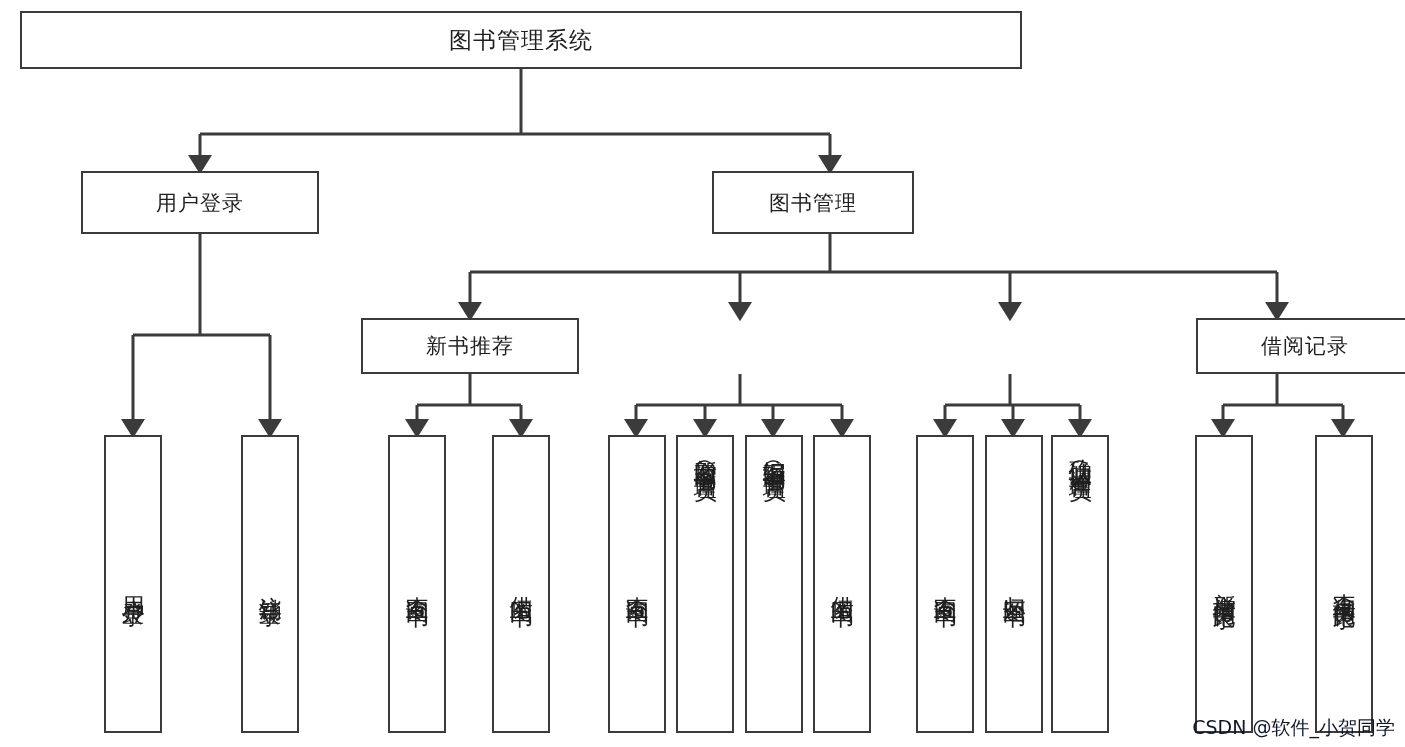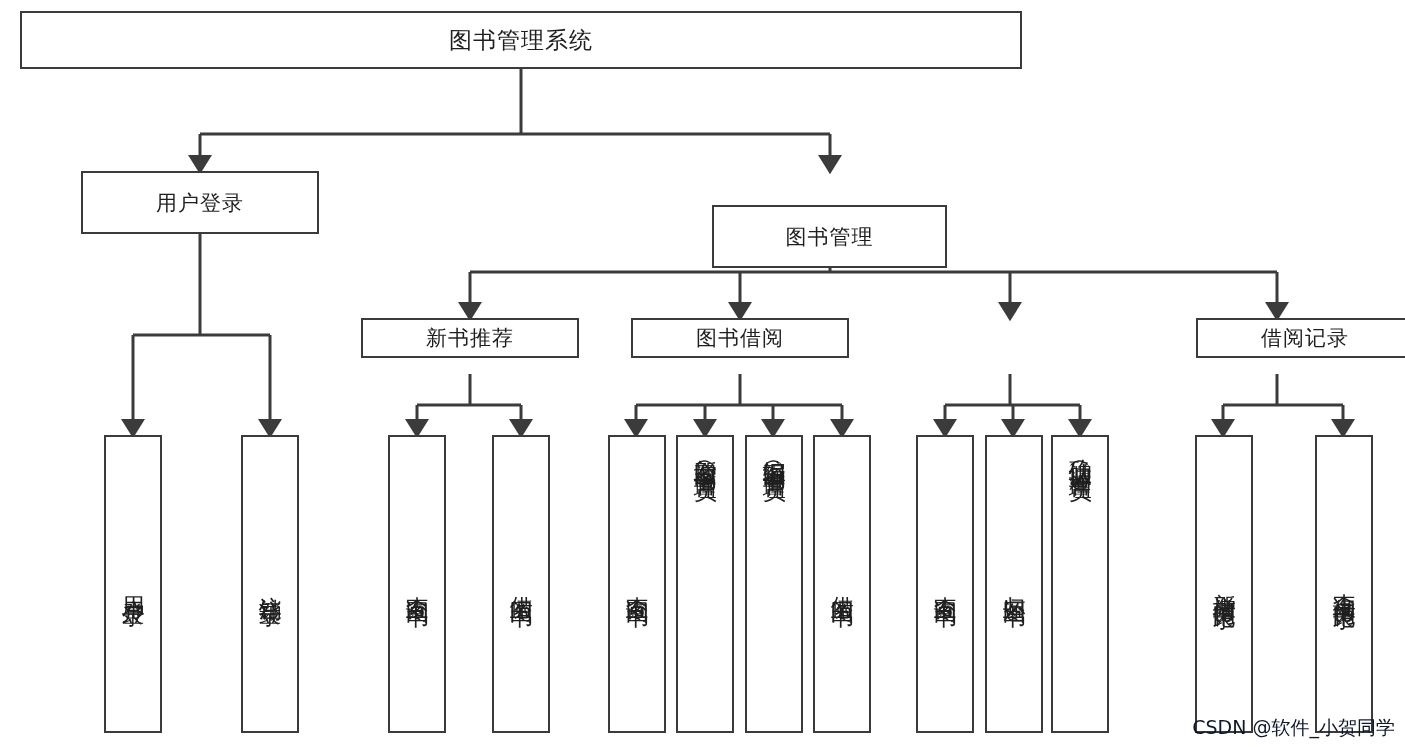--- a/index.html
+++ b/index.html
@@ -57,25 +57,25 @@
   
   .node.level-2 {
     top: 171px;
     height: 63px;
   }
   .node.level-2 .node-label {
     font-size: 21px;
     letter-spacing: 1px;
   }
   .node.level-2.n-user-login { left: 81px;  width: 238px; }
-  .node.level-2.n-book-mgmt  { left: 712px; width: 235px; margin-top: 34px; }
+  .node.level-2.n-book-mgmt  { left: 712px; width: 202px; }
   
   .node.level-3 {
     top: 318px;
-    height: 40px;
+    height: 56px;
     width: 218px;
   }
   .node.level-3 .node-label {
     font-size: 21px;
     letter-spacing: 1px;
   }
   .node.level-3.n-new-book  { left: 361px; }
   .node.level-3.n-borrow    { left: 631px; }
   .node.level-3.n-current   { left: 901px; }
   .node.level-3.n-record    { left: 1196px; }
@@ -171,23 +171,20 @@
   <div class="node level-2 n-user-login">
     <span class="node-label">用户登录</span>
   </div>
   <div class="node level-2 n-book-mgmt">
     <span class="node-label">图书管理</span>
   </div>
 
   <div class="node level-3 n-new-book">
     <span class="node-label">新书推荐</span>
   </div>
-  <div class="node level-3 n-borrow">
-    <span class="node-label">图书借阅</span>
-  </div>
   <div class="node level-3 n-record">
     <span class="node-label">借阅记录</span>
   </div>
 
   <div class="node leaf centered" style="left:104px; width:58px;">
     <span class="node-label">用户登录</span>
   </div>
   <div class="node leaf centered" style="left:241px; width:58px;">
     <span class="node-label">注销登录</span>
   </div>

